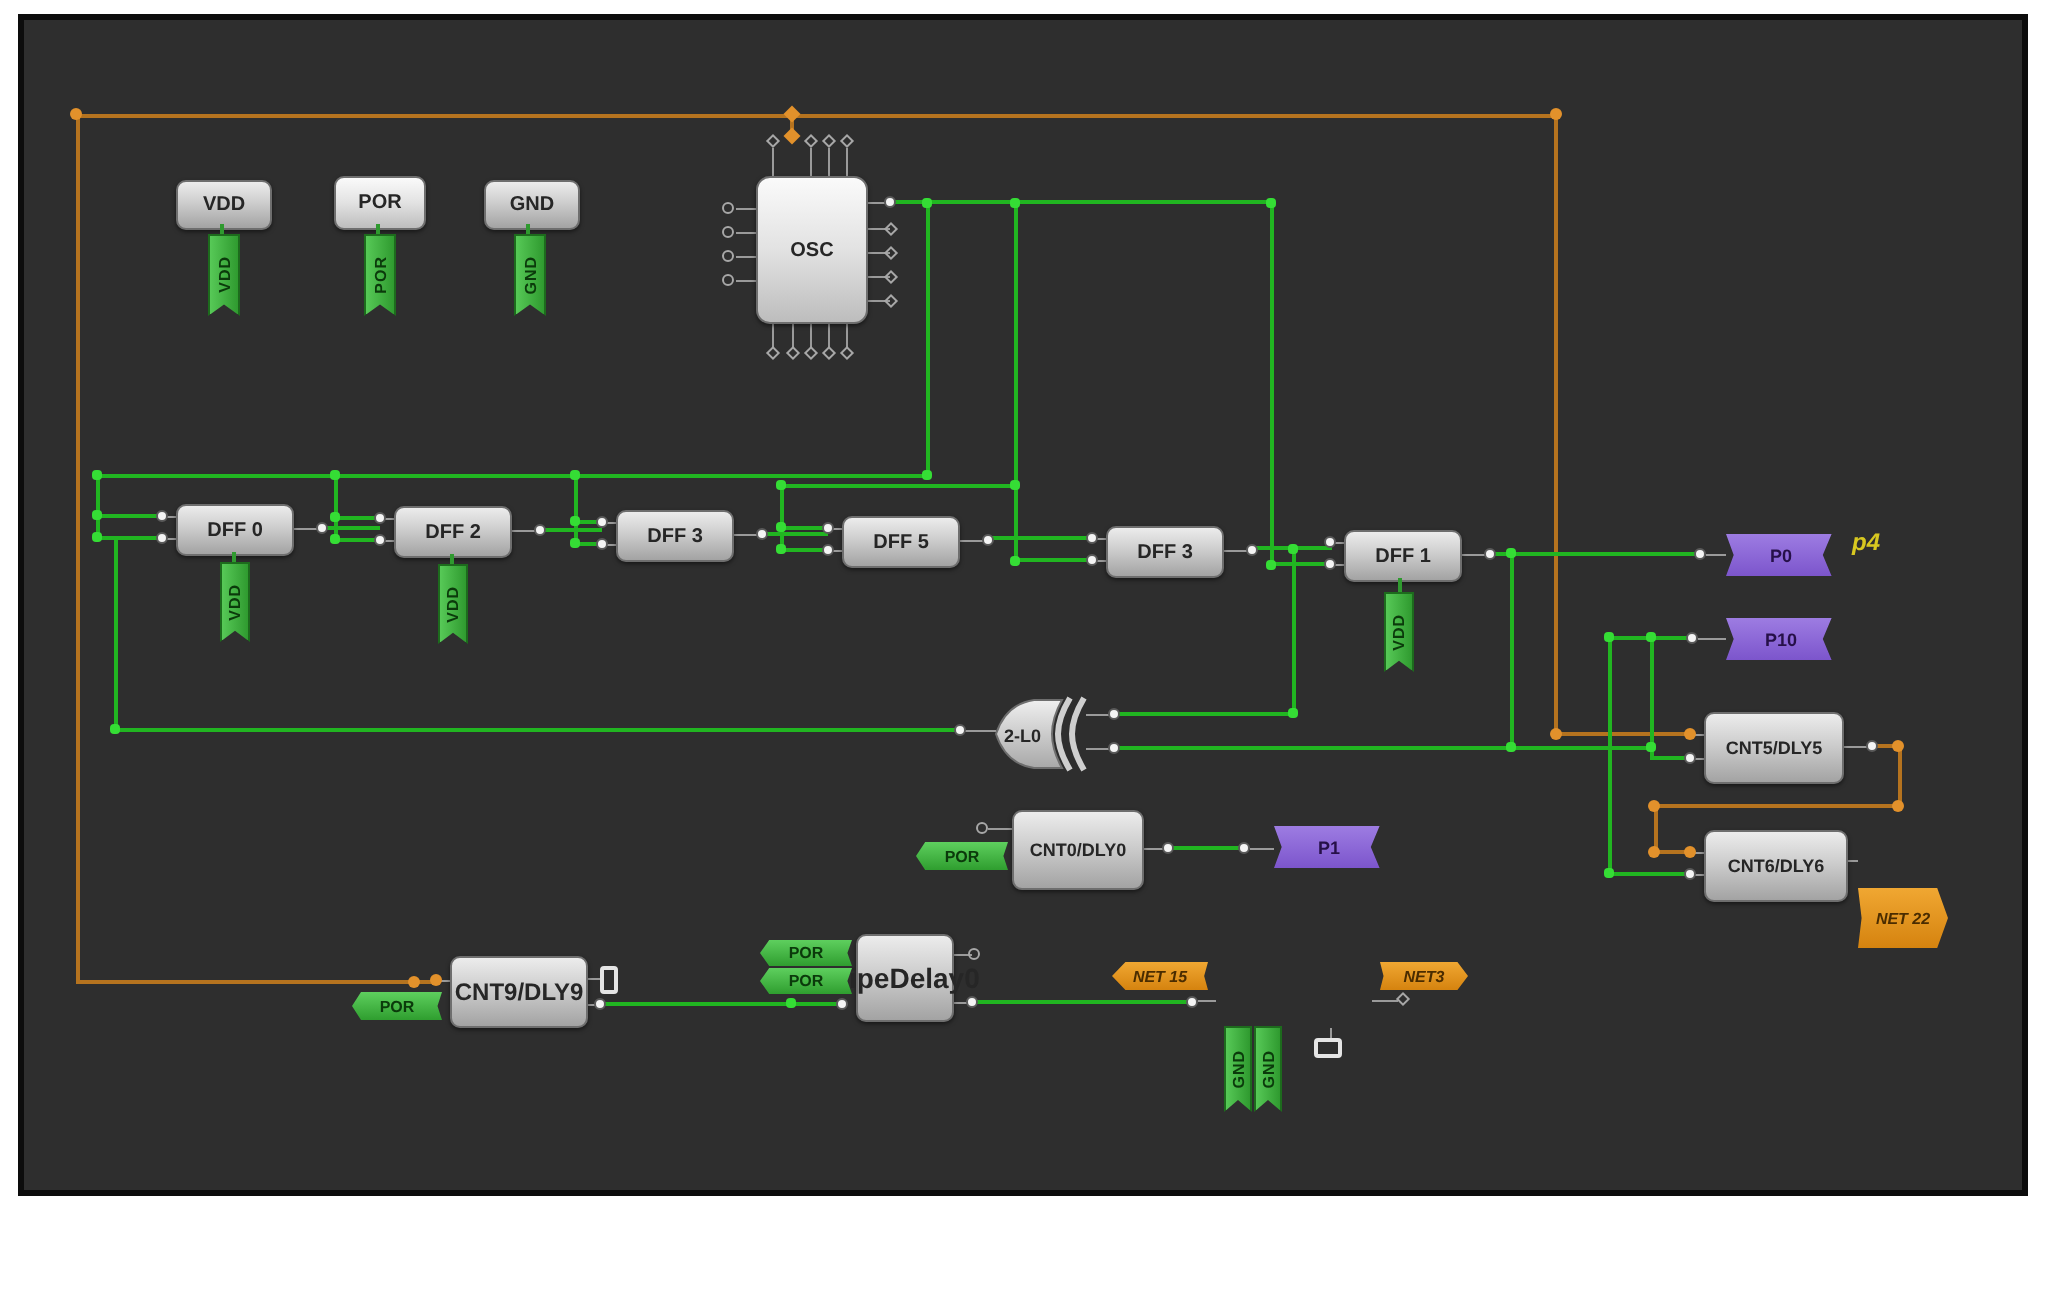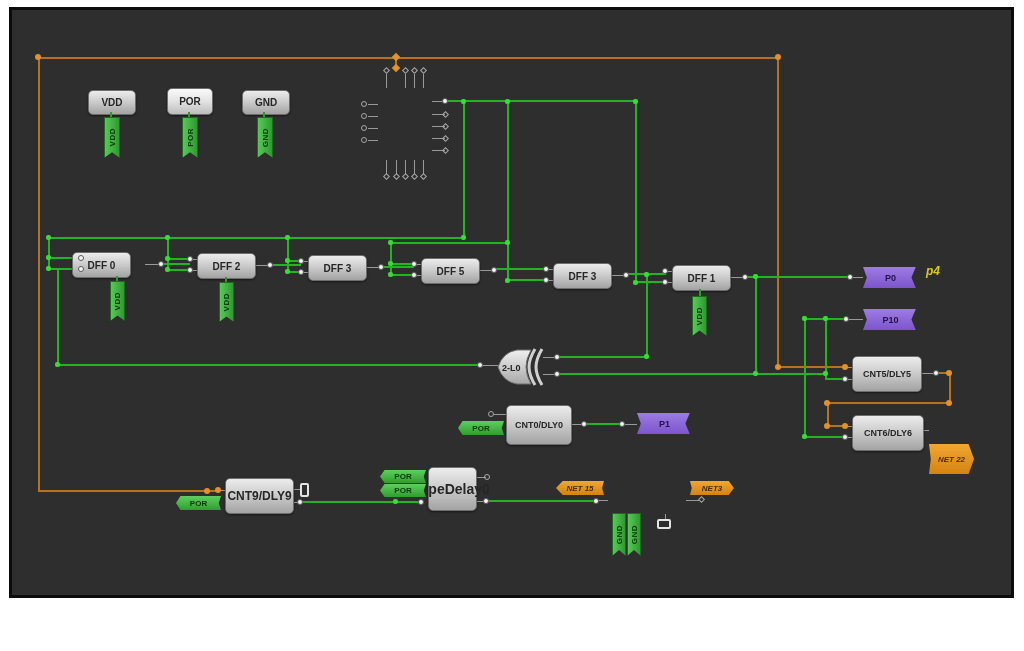--- a/index.html
+++ b/index.html
@@ -188,21 +188,24 @@
 
   <div class="blk" style="left:88px;top:90px;width:46px;height:23px;font-size:10px">
       <span>VDD</span>
     </div>
   <div class="blk light" style="left:167px;top:88px;width:44px;height:25px;font-size:10px">
       <span>POR</span>
     </div>
   <div class="blk" style="left:242px;top:90px;width:46px;height:23px;font-size:10px">
       <span>GND</span>
     </div>
-  <div class="blk" style="left:72px;top:252px;width:57px;height:24px;font-size:10px">
+  <div class="blk light" style="left:378px;top:88px;width:54px;height:72px;font-size:10px;border-radius:7px">
+      <span>OSC</span>
+    </div>
+  <div class="blk" style="left:88px;top:252px;width:57px;height:24px;font-size:10px">
       <span>DFF 0</span>
     </div>
   <div class="blk" style="left:197px;top:253px;width:57px;height:24px;font-size:10px">
       <span>DFF 2</span>
     </div>
   <div class="blk" style="left:308px;top:255px;width:57px;height:24px;font-size:10px">
       <span>DFF 3</span>
     </div>
   <div class="blk" style="left:421px;top:258px;width:57px;height:24px;font-size:10px">
       <span>DFF 5</span>

